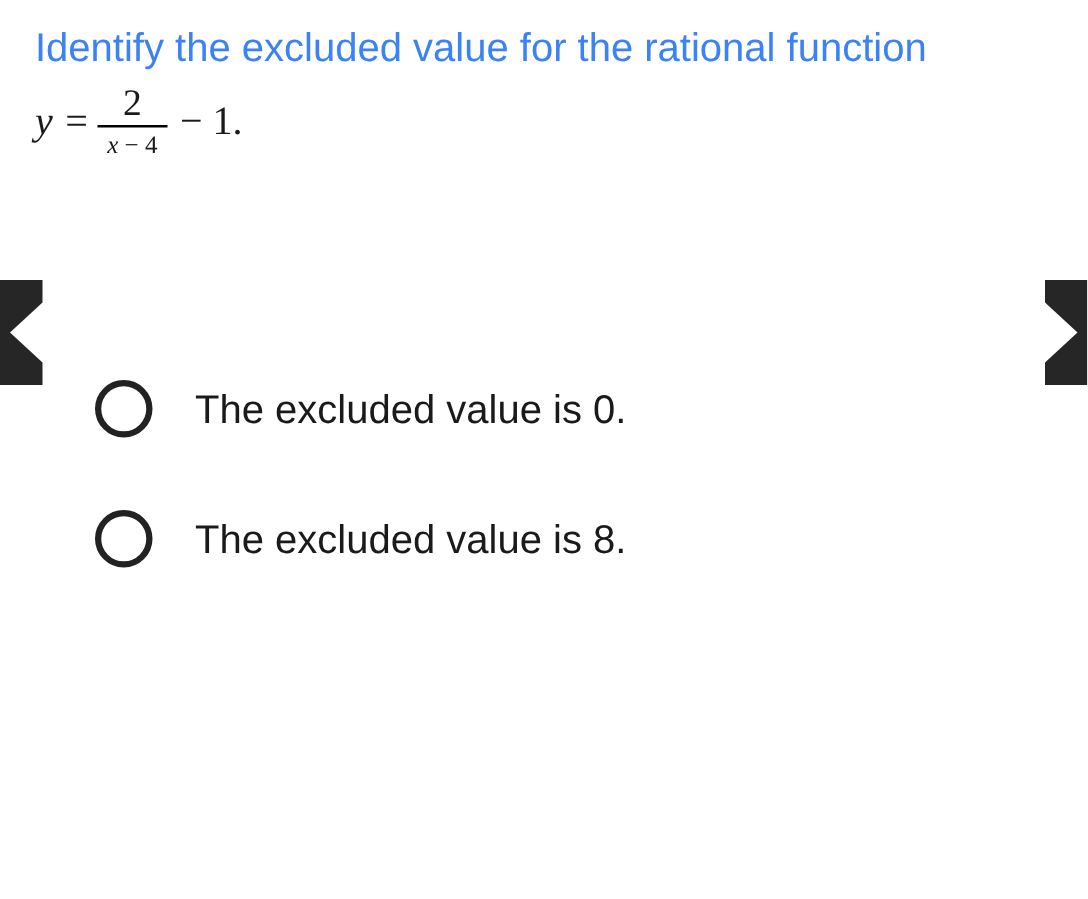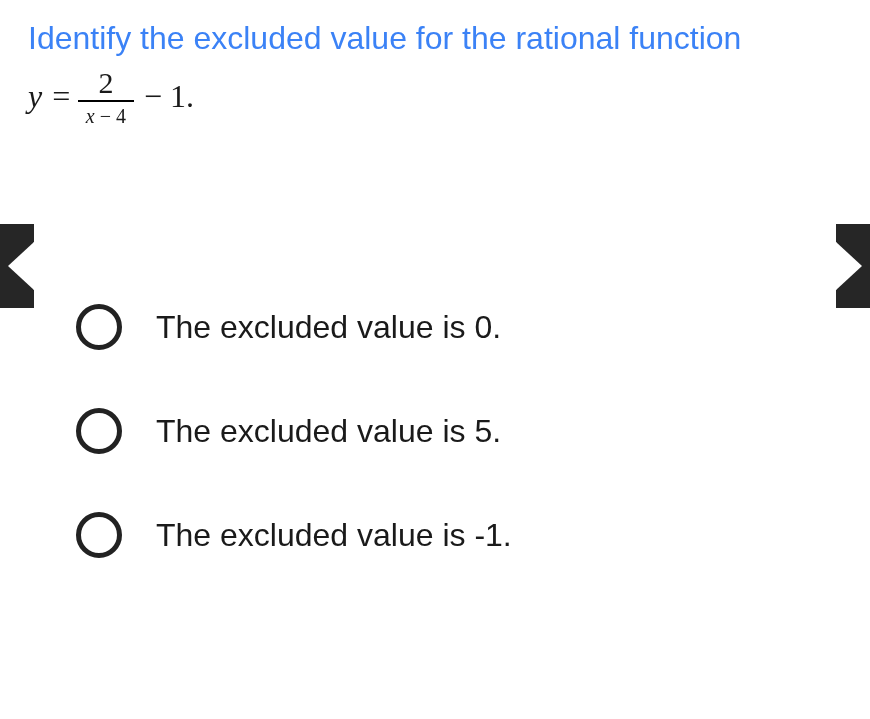--- a/index.html
+++ b/index.html
@@ -133,19 +133,15 @@
   </svg>
 </div>
 
 <div class="options-container">
   <div class="option-row">
     <div class="radio-circle"></div>
     <div class="option-label">The excluded value is 0.</div>
   </div>
   <div class="option-row">
     <div class="radio-circle"></div>
-    <div class="option-label">The excluded value is 5.</div>
-  </div>
-  <div class="option-row">
-    <div class="radio-circle"></div>
-    <div class="option-label">The excluded value is  -1.</div>
+    <div class="option-label">The excluded value is 8.</div>
   </div>
 </div>
 
 </body></html>

